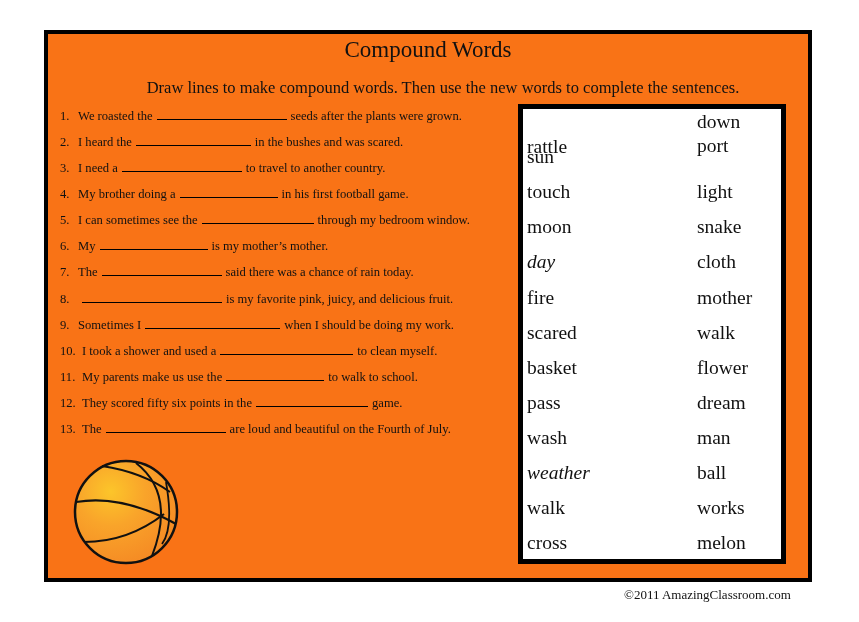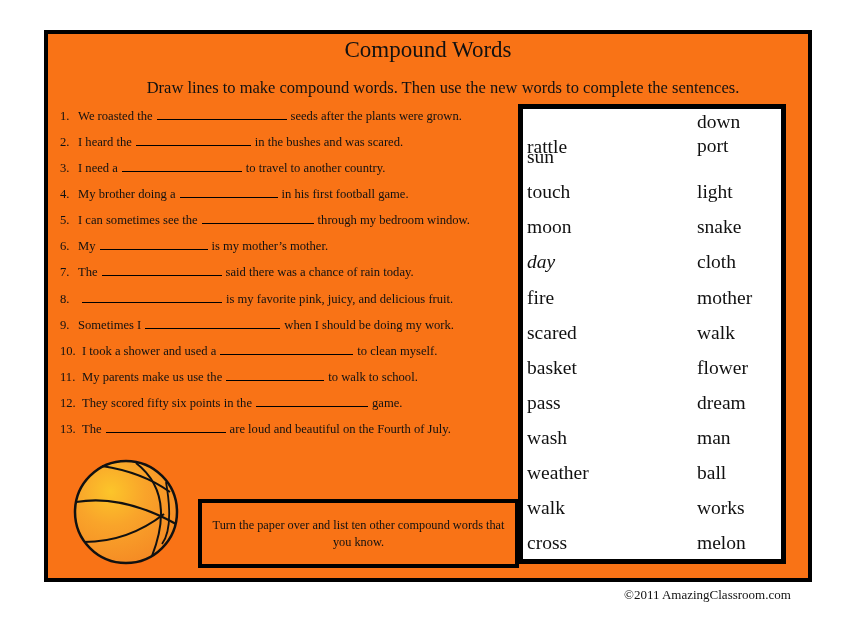--- a/index.html
+++ b/index.html
@@ -64,21 +64,21 @@
       <div class="word col1" style="top: 177.5px;">fire</div>
       <div class="word col2" style="top: 177.5px;">mother</div>
       <div class="word col1" style="top: 212.6px;">scared</div>
       <div class="word col2" style="top: 212.6px;">walk</div>
       <div class="word col1" style="top: 247.7px;">basket</div>
       <div class="word col2" style="top: 247.7px;">flower</div>
       <div class="word col1" style="top: 282.8px;">pass</div>
       <div class="word col2" style="top: 282.8px;">dream</div>
       <div class="word col1" style="top: 317.9px;">wash</div>
       <div class="word col2" style="top: 317.9px;">man</div>
-      <div class="word col1" style="top: 353px;">weather</div>
+      <div class="word col1" style="top: 353px; font-style: italic;">weather</div>
       <div class="word col2" style="top: 353px;">ball</div>
       <div class="word col1" style="top: 388.1px;">walk</div>
       <div class="word col2" style="top: 388.1px;">works</div>
       <div class="word col1" style="top: 423.2px;">cross</div>
       <div class="word col2" style="top: 423.2px;">melon</div>
     </div>
 
   <svg class="ball" viewBox="0 0 108 108">
     <defs>
       <radialGradient id="bg" cx="35%" cy="30%" r="75%">
@@ -88,18 +88,15 @@
       </radialGradient>
     </defs>
     <circle cx="54" cy="54" r="51" fill="url(#bg)" stroke="#111" stroke-width="2.5"></circle>
     <path d="M4 44 Q50 36 104 66" fill="none" stroke="#111" stroke-width="2.2"></path>
     <path d="M30 8 Q70 14 98 34" fill="none" stroke="#111" stroke-width="2"></path>
     <path d="M12 84 Q56 84 92 56" fill="none" stroke="#111" stroke-width="2.2"></path>
     <path d="M64 5 Q104 36 80 98" fill="none" stroke="#111" stroke-width="2"></path>
     <path d="M94 24 Q102 70 90 86" fill="none" stroke="#111" stroke-width="1.8"></path>
   </svg>
 
-  <div class="tipbox">
-    <span>Turn the paper over and list ten other compound words that you know.</span>
-  </div>
 </div>
 
 <div class="copyright">©2011 AmazingClassroom.com</div>
 
 </body></html>

